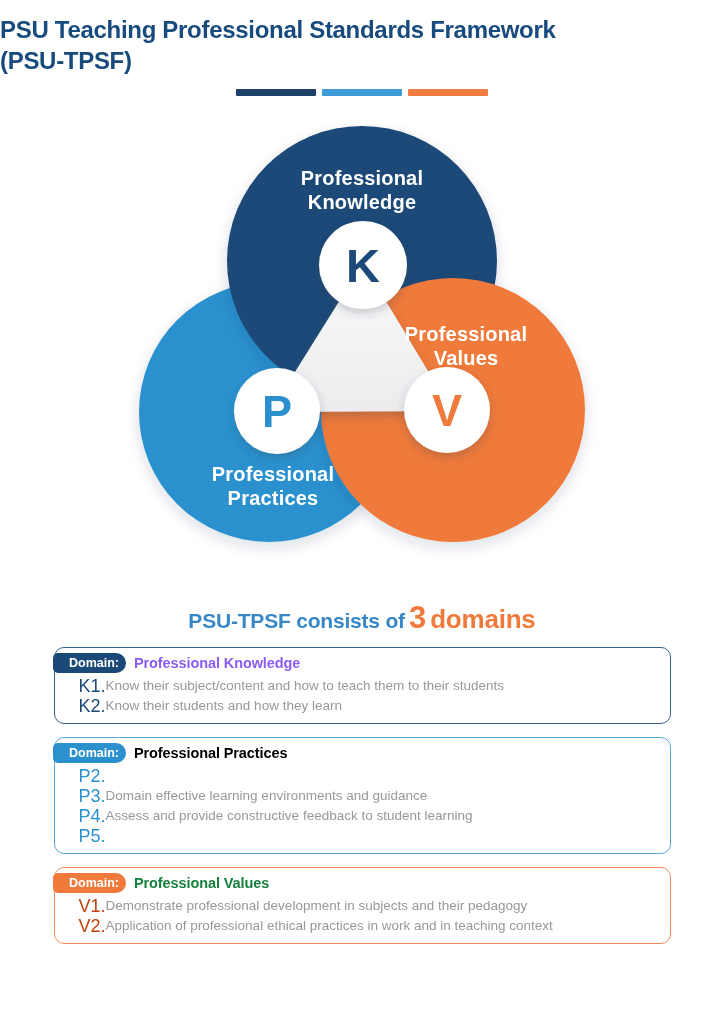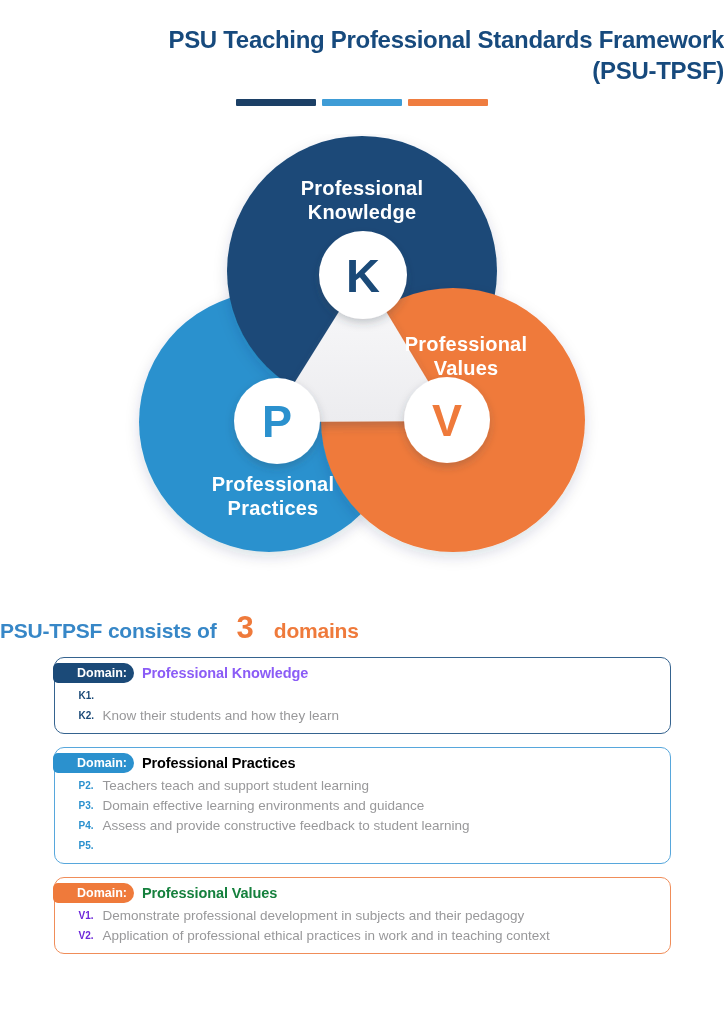--- a/index.html
+++ b/index.html
@@ -6,21 +6,21 @@
   html, body { background: #ffffff; }
   body {
     width: 724px; height: 1024px;
     overflow: hidden;
     font-family: "Liberation Sans", sans-serif;
     position: relative;
   }
   .page { width: 724px; height: 1024px; position: relative; }
 
   
-  .title-block { padding-top: 24px; text-align: right; }
+  .title-block { padding-top: 14px; text-align: left; }
   .title-line {
     font-size: 24px; font-weight: bold; color: #174A7D;
     line-height: 31px; letter-spacing: -0.3px;
   }
   .bars { margin-top: 13px; display: flex; justify-content: center; gap: 6px; }
   .bar { display: inline-block; width: 80px; height: 7px; border-radius: 1px; }
   .bar-navy   { background: #1C4066; }
   .bar-blue   { background: #3E9CD6; }
   .bar-orange { background: #EF7D40; }
 
@@ -39,54 +39,54 @@
     font-family: "Liberation Sans", sans-serif;
     font-weight: bold; text-anchor: middle;
   }
   .letter-k { fill: #1B4A78; font-size: 47px; }
   .letter-p { fill: #2B91CE; font-size: 45px; }
   .letter-v { fill: #EF7A3B; font-size: 45px; }
 
   
   .subheading {
     margin-top: 6px; height: 40px;
-    display: flex; align-items: baseline; gap: 20px;
+    display: flex; justify-content: center; align-items: baseline; gap: 4px;
   }
   .subheading .pre   { font-size: 21px; font-weight: bold; color: #3787C7; letter-spacing: -0.2px; }
   .subheading .count { font-size: 31px; font-weight: bold; color: #EF7A3B; }
-  .subheading .suf   { font-size: 21px; font-weight: bold; color: #EF7A3B; letter-spacing: -0.2px; }
+  .subheading .suf   { font-size: 26px; font-weight: bold; color: #EF7A3B; letter-spacing: -0.2px; }
 
   
   .domains { width: 617px; margin: 7px auto 0 auto; }
   .box {
     border-radius: 10px; border: 1.5px solid;
     padding: 5px 0 7px 0; margin-bottom: 13px;
     background: #ffffff;
   }
   .box-navy   { border-color: #35638F; }
   .box-blue   { border-color: #57A7DC; }
   .box-orange { border-color: #F08D59; }
   .box-head { display: flex; align-items: center; margin-bottom: 3px; }
   .pill {
-    display: inline-block; width: 81px; margin-left: -1.5px;
+    display: inline-block; width: 73px; margin-left: -1.5px;
     padding: 3px 7px 3px 0; border-radius: 5px 10px 10px 5px;
     font-size: 12.5px; font-weight: bold; color: #ffffff; text-align: right;
   }
   .box-navy   .pill { background: #1B4A78; }
   .box-blue   .pill { background: #2B91CE; }
   .box-orange .pill { background: #EF7A3B; }
   .box-title { margin-left: 8px; font-size: 14.5px; font-weight: bold; letter-spacing: -0.1px; }
   .box-navy   .box-title { color: #8b5cf6; }
   .box-blue   .box-title { color: #000000; }
   .box-orange .box-title { color: #15803d; }
   .item { display: flex; padding: 0 18px 0 24px; line-height: 20px; }
-  .item .code { flex: 0 0 24px; font-size: 10px; font-weight: bold; }
+  .item .code { flex: 0 0 24px; font-size: 18px; font-weight: normal; }
   .box-navy   .item .code { color: #1B4A78; }
   .box-blue   .item .code { color: #2B91CE; }
-  .box-orange .item .code { color: #6d28d9; }
+  .box-orange .item .code { color: #c2410c; }
   .item .txt { font-size: 13.5px; color: #98989A; max-width: 500px; }
 </style>
 </head>
 <body>
 
 <div class="page">
 
   <div class="title-block">
     <div class="title-line">PSU Teaching Professional Standards Framework</div>
     <div class="title-line">(PSU-TPSF)</div>
@@ -148,35 +148,35 @@
 
   <div class="domains">
 
     <article class="box box-navy">
       <div class="box-head">
         <span class="pill">Domain:</span>
         <span class="box-title">Professional Knowledge</span>
       </div>
       <div class="item">
         <span class="code">K1.</span>
+        <span class="txt">Know their subject/content and how to teach them to their students</span>
       </div>
       <div class="item">
         <span class="code">K2.</span>
         <span class="txt">Know their students and how they learn</span>
       </div>
     </article>
 
     <article class="box box-blue">
       <div class="box-head">
         <span class="pill">Domain:</span>
         <span class="box-title">Professional Practices</span>
       </div>
       <div class="item">
         <span class="code">P2.</span>
-        <span class="txt">Teachers teach and support student learning</span>
       </div>
       <div class="item">
         <span class="code">P3.</span>
         <span class="txt">Domain effective learning environments and guidance</span>
       </div>
       <div class="item">
         <span class="code">P4.</span>
         <span class="txt">Assess and provide constructive feedback to student learning</span>
       </div>
       <div class="item">

